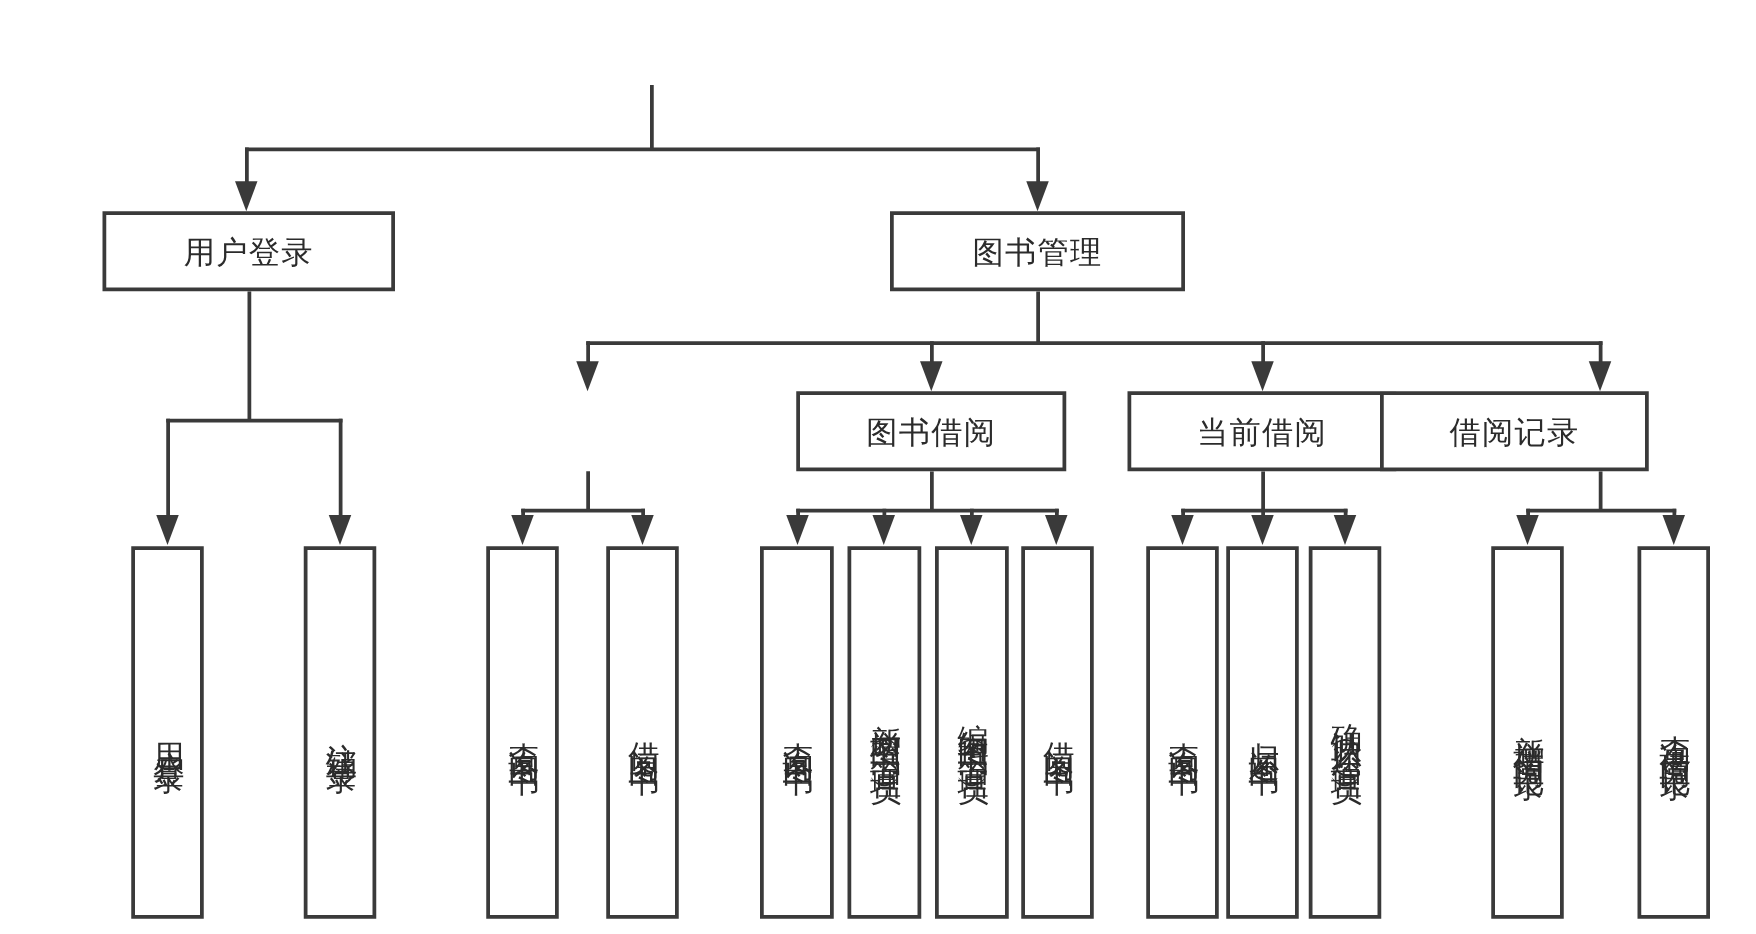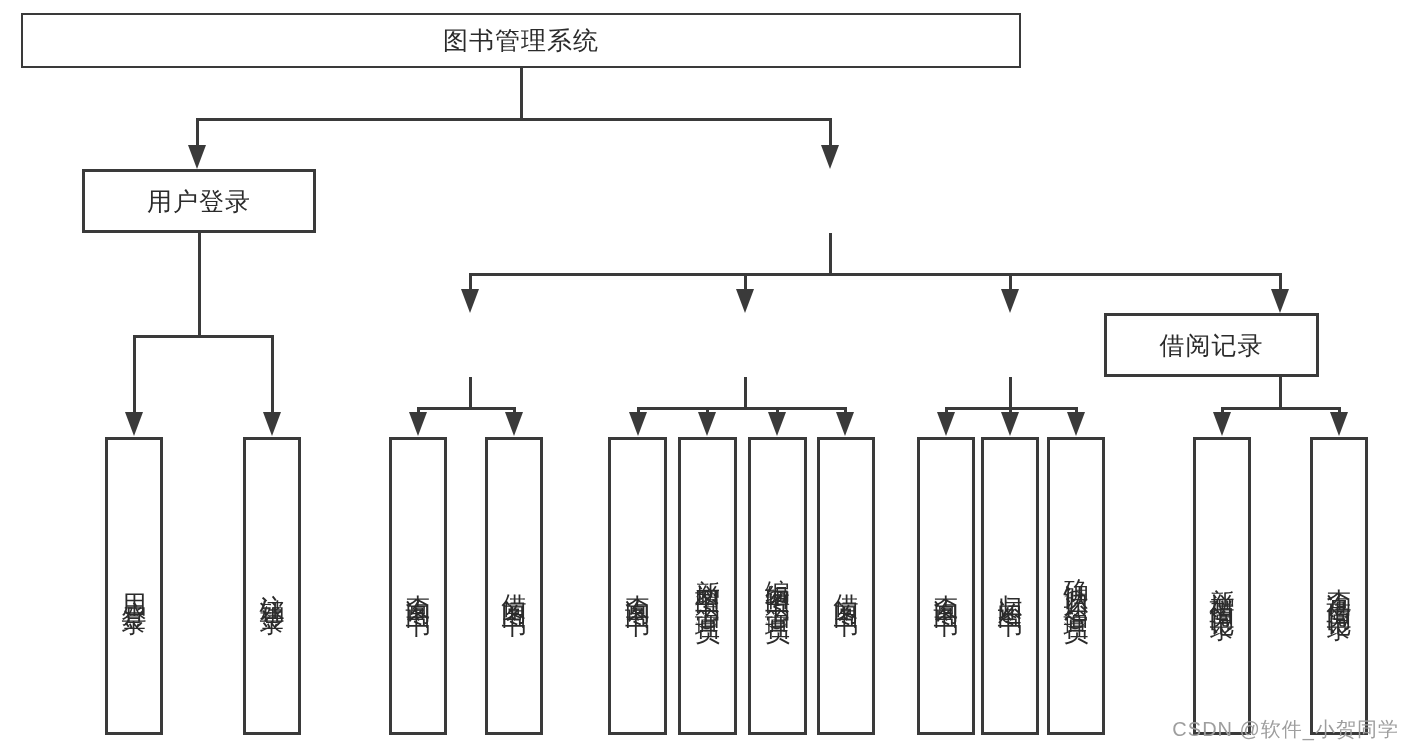--- a/index.html
+++ b/index.html
@@ -59,49 +59,51 @@
     letter-spacing: 1px;
     z-index: 5;
     white-space: nowrap;
   }
 </style>
 </head>
 <body>
 
 <div id="canvas">
 
-  <div class="box h root" style="left:21px;top:13px;width:1000px;height:55px">图书管理系统</div>
 
   <div class="vl" style="left:520px;top:68px;width:3px;height:52px"></div>
   <div class="hl" style="left:196px;top:118px;width:636px;height:3px"></div>
   <div class="vl" style="left:196px;top:118px;width:3px;height:30px"></div>
   <div class="vl" style="left:829px;top:118px;width:3px;height:30px"></div>
   <div class="ar" style="left:188px;top:145px"></div>
   <div class="ar" style="left:821px;top:145px"></div>
 
   <div class="box h" style="left:82px;top:169px;width:234px;height:64px">用户登录</div>
+  <div class="box h" style="left:712px;top:169px;width:236px;height:64px">图书管理</div>
 
   <div class="vl" style="left:198px;top:233px;width:3px;height:104px"></div>
   <div class="hl" style="left:133px;top:335px;width:141px;height:3px"></div>
   <div class="vl" style="left:133px;top:335px;width:3px;height:79px"></div>
   <div class="vl" style="left:271px;top:335px;width:3px;height:79px"></div>
   <div class="ar" style="left:125px;top:412px"></div>
   <div class="ar" style="left:263px;top:412px"></div>
 
   <div class="vl" style="left:829px;top:233px;width:3px;height:42px"></div>
   <div class="hl" style="left:469px;top:273px;width:813px;height:3px"></div>
   <div class="vl" style="left:469px;top:273px;width:3px;height:19px"></div>
   <div class="vl" style="left:744px;top:273px;width:3px;height:19px"></div>
   <div class="vl" style="left:1009px;top:273px;width:3px;height:19px"></div>
   <div class="vl" style="left:1279px;top:273px;width:3px;height:19px"></div>
   <div class="ar" style="left:461px;top:289px"></div>
   <div class="ar" style="left:736px;top:289px"></div>
   <div class="ar" style="left:1001px;top:289px"></div>
   <div class="ar" style="left:1271px;top:289px"></div>
 
+  <div class="box h" style="left:637px;top:313px;width:216px;height:64px">图书借阅</div>
+  <div class="box h" style="left:902px;top:313px;width:215px;height:64px">当前借阅</div>
   <div class="box h" style="left:1104px;top:313px;width:215px;height:64px">借阅记录</div>
 
   <div class="vl" style="left:469px;top:377px;width:3px;height:32px"></div>
   <div class="vl" style="left:744px;top:377px;width:3px;height:32px"></div>
   <div class="vl" style="left:1009px;top:377px;width:3px;height:32px"></div>
   <div class="vl" style="left:1279px;top:377px;width:3px;height:32px"></div>
 
   <div class="hl" style="left:417px;top:407px;width:99px;height:3px"></div>
   <div class="vl" style="left:417px;top:407px;width:3px;height:8px"></div>
   <div class="vl" style="left:513px;top:407px;width:3px;height:8px"></div>
@@ -143,15 +145,14 @@
   <div class="box v" style="left:748px;top:437px;width:59px;height:298px">编辑图书（管理员）</div>
   <div class="box v" style="left:817px;top:437px;width:58px;height:298px">借阅图书</div>
 
   <div class="box v" style="left:917px;top:437px;width:58px;height:298px">查询图书</div>
   <div class="box v" style="left:981px;top:437px;width:58px;height:298px">归还图书</div>
   <div class="box v" style="left:1047px;top:437px;width:58px;height:298px">确认归还（管理员）</div>
 
   <div class="box v" style="left:1193px;top:437px;width:58px;height:298px">新增借阅记录</div>
   <div class="box v" style="left:1310px;top:437px;width:58px;height:298px">查询借阅记录</div>
 
-  <div class="wm">CSDN @软件_小贺同学</div>
 
 </div>
 
 </body></html>

